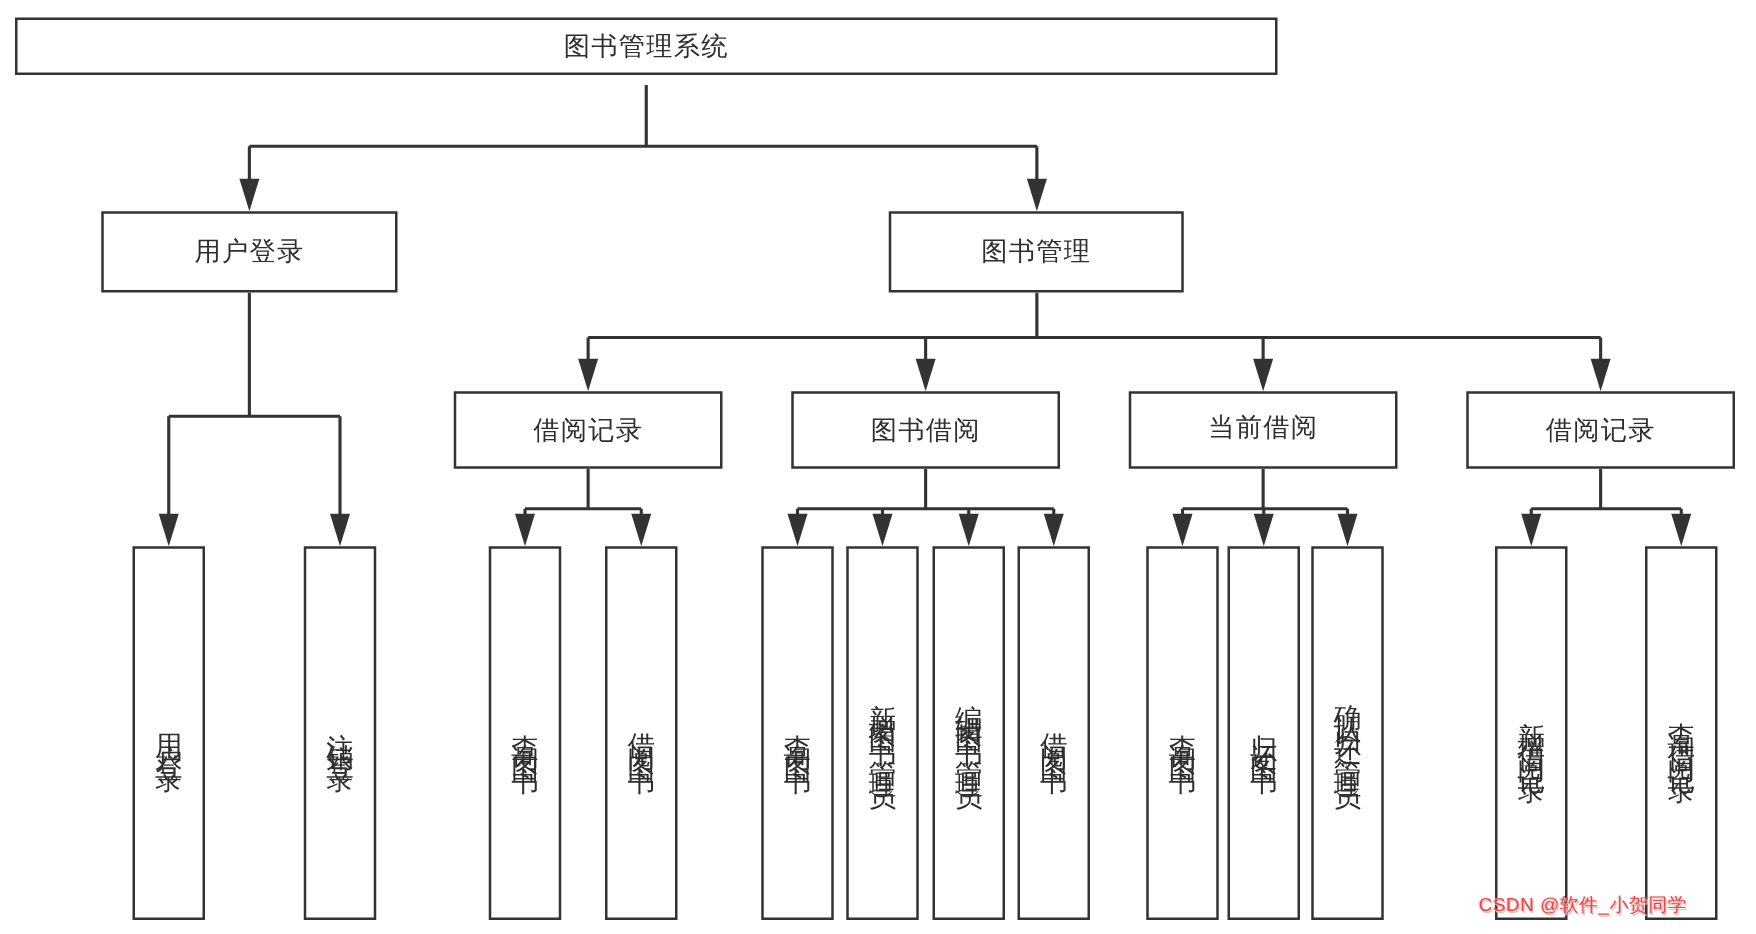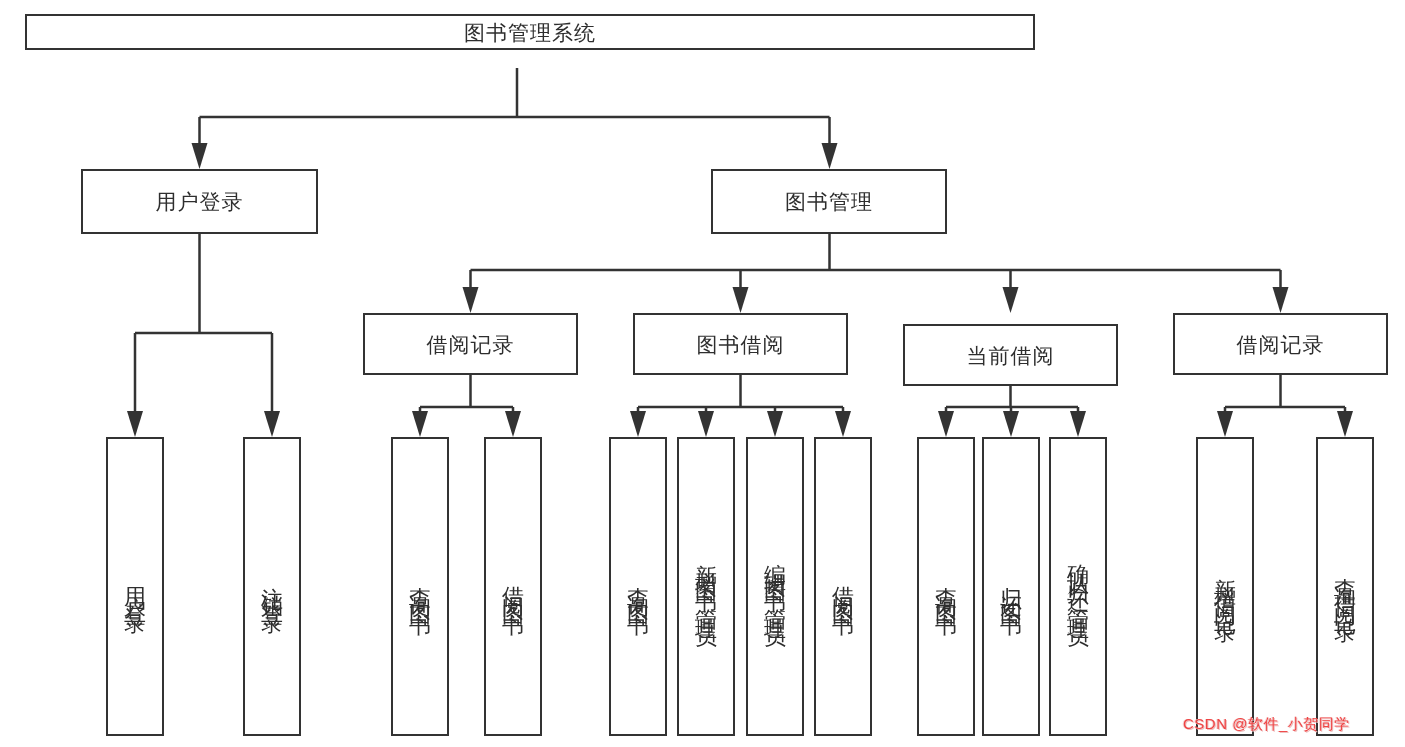--- a/index.html
+++ b/index.html
@@ -76,38 +76,38 @@
       <polygon points="767,411 783,411 775,437"></polygon>
       <polygon points="835,411 851,411 843,437"></polygon>
       <polygon points="938,411 954,411 946,437"></polygon>
       <polygon points="1003,411 1019,411 1011,437"></polygon>
       <polygon points="1070,411 1086,411 1078,437"></polygon>
       <polygon points="1217,411 1233,411 1225,437"></polygon>
       <polygon points="1337,411 1353,411 1345,437"></polygon>
     </g>
   </svg>
 
-  <div class="box" style="left:25px;top:14px;width:1010px;height:36px;">
+  <div class="box" style="left:12px;top:14px;width:1010px;height:46px;">
     <span class="hlabel">图书管理系统</span>
   </div>
 
   <div class="box" style="left:81px;top:169px;width:237px;height:65px;">
     <span class="hlabel">用户登录</span>
   </div>
   <div class="box" style="left:711px;top:169px;width:236px;height:65px;text-align:center;">
     <span class="hlabel">图书管理</span>
   </div>
 
   <div class="box" style="left:363px;top:313px;width:215px;height:62px;">
     <span class="hlabel">借阅记录</span>
   </div>
   <div class="box" style="left:633px;top:313px;width:215px;height:62px;">
     <span class="hlabel">图书借阅</span>
   </div>
-  <div class="box" style="left:903px;top:324px;width:215px;height:62px;">
+  <div class="box" style="left:903px;top:313px;width:215px;height:62px;font-family:Liberation Mono, monospace;">
     <span class="hlabel">当前借阅</span>
   </div>
   <div class="box" style="left:1173px;top:313px;width:215px;height:62px;">
     <span class="hlabel">借阅记录</span>
   </div>
 
   <div class="box" style="left:106px;top:437px;width:58px;height:299px;">
     <span class="vlabel">用户登录</span>
   </div>
   <div class="box" style="left:243px;top:437px;width:58px;height:299px;">

